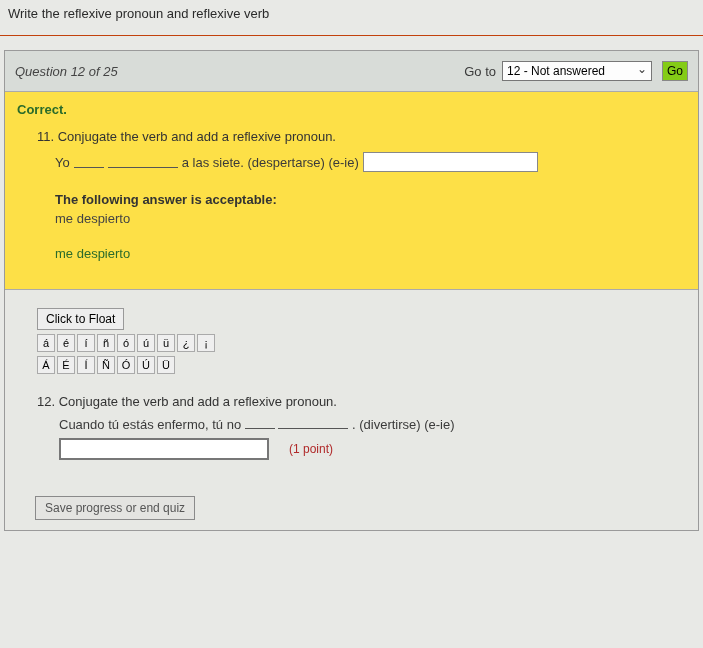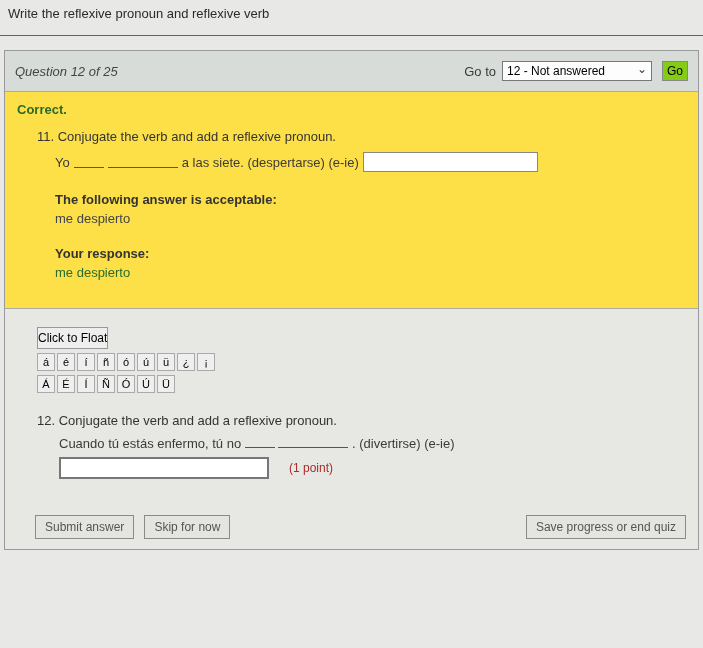--- a/index.html
+++ b/index.html
@@ -82,21 +82,21 @@
 .sub-label { font-weight: bold; color: #333; margin-bottom: 4px; }
 .acceptable-answer { color: #444; }
 .your-response { color: #2b6b2b; }
 .current-panel {
   background: #e7e8e4;
   padding: 18px 12px 14px 32px;
 }
 .float-btn {
   border: 1px solid #999;
   background: #eee;
-  padding: 3px 0;
+  padding: 3px 8px;
   font-size: 12px;
   display: inline-block;
 }
 .char-row { margin-top: 4px; display: flex; gap: 2px; }
 .char-btn {
   border: 1px solid #aaa;
   background: #efefef;
   width: 18px;
   height: 18px;
   font-size: 11px;
@@ -164,21 +164,20 @@
         <span class="blank"></span>
         <span class="blank2"></span>
         <span>a las siete. (despertarse) (e-ie)</span>
         <input class="text-input" type="text" style="">
       </div>
       <div class="sub-block">
         <div class="sub-label">The following answer is acceptable:</div>
         <div class="acceptable-answer">me despierto</div>
       </div>
       <div class="sub-block">
-        <div class="sub-label">Your response:</div>
         <div class="your-response">me despierto</div>
       </div>
     </div>
   </div>
 
   <div class="current-panel">
     <button class="float-btn">Click to Float</button>
     <div class="char-row">
       <button class="char-btn">á</button>
       <button class="char-btn">é</button>
@@ -212,20 +211,16 @@
         <span>. (divertirse) (e-ie)</span>
       </div>
       <div class="input-row">
         <input class="answer-input" type="text" style="">
         <span class="points">(1 point)</span>
       </div>
     </div>
   </div>
 
   <div class="footer-row">
-    <div class="footer-left">
-      <button class="btn">Submit answer</button>
-      <button class="btn">Skip for now</button>
-    </div>
     <button class="btn">Save progress or end quiz</button>
   </div>
 
 </div>
 
 </body></html>

